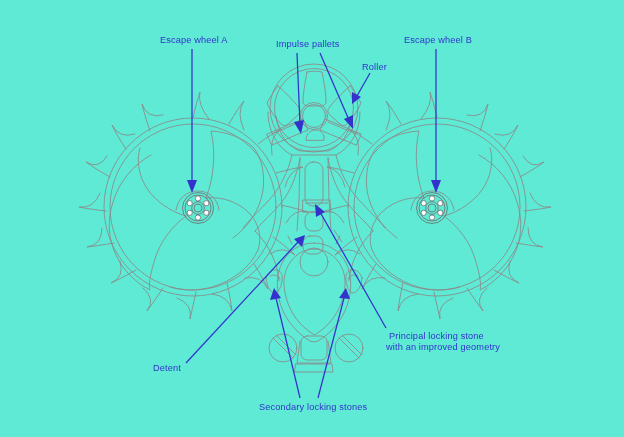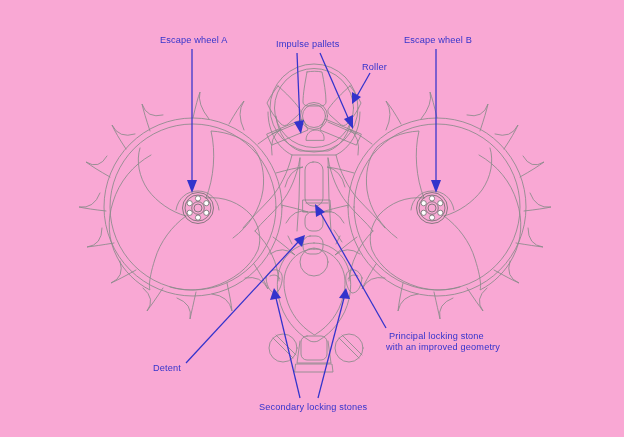--- a/index.html
+++ b/index.html
@@ -8,21 +8,21 @@
     padding: 0;
     background: #ffffff;
   }
   body {
     font-family: "Liberation Sans", sans-serif;
   }
   #stage {
     position: relative;
     width: 624px;
     height: 437px;
-    background: #f9a8d4;
+    background: #5eead4;
     overflow: hidden;
   }
   #diagram {
     position: absolute;
     left: 0;
     top: 0;
     width: 624px;
     height: 437px;
     display: block;
   }

